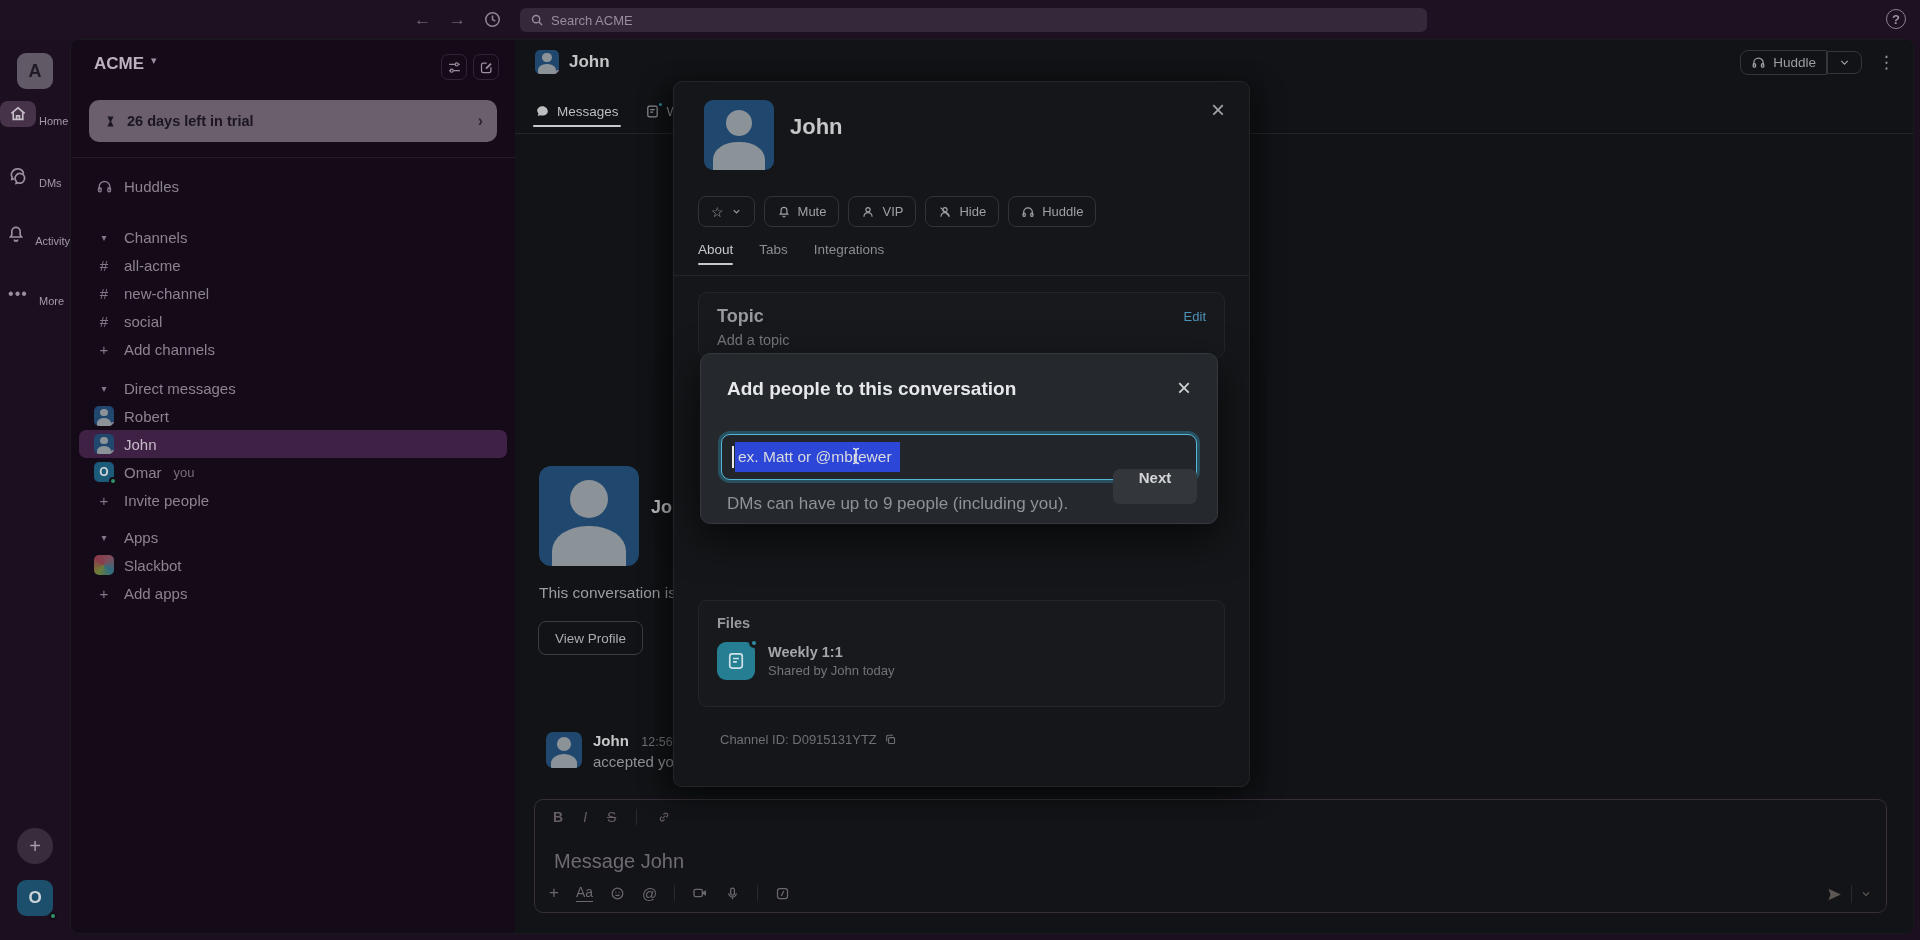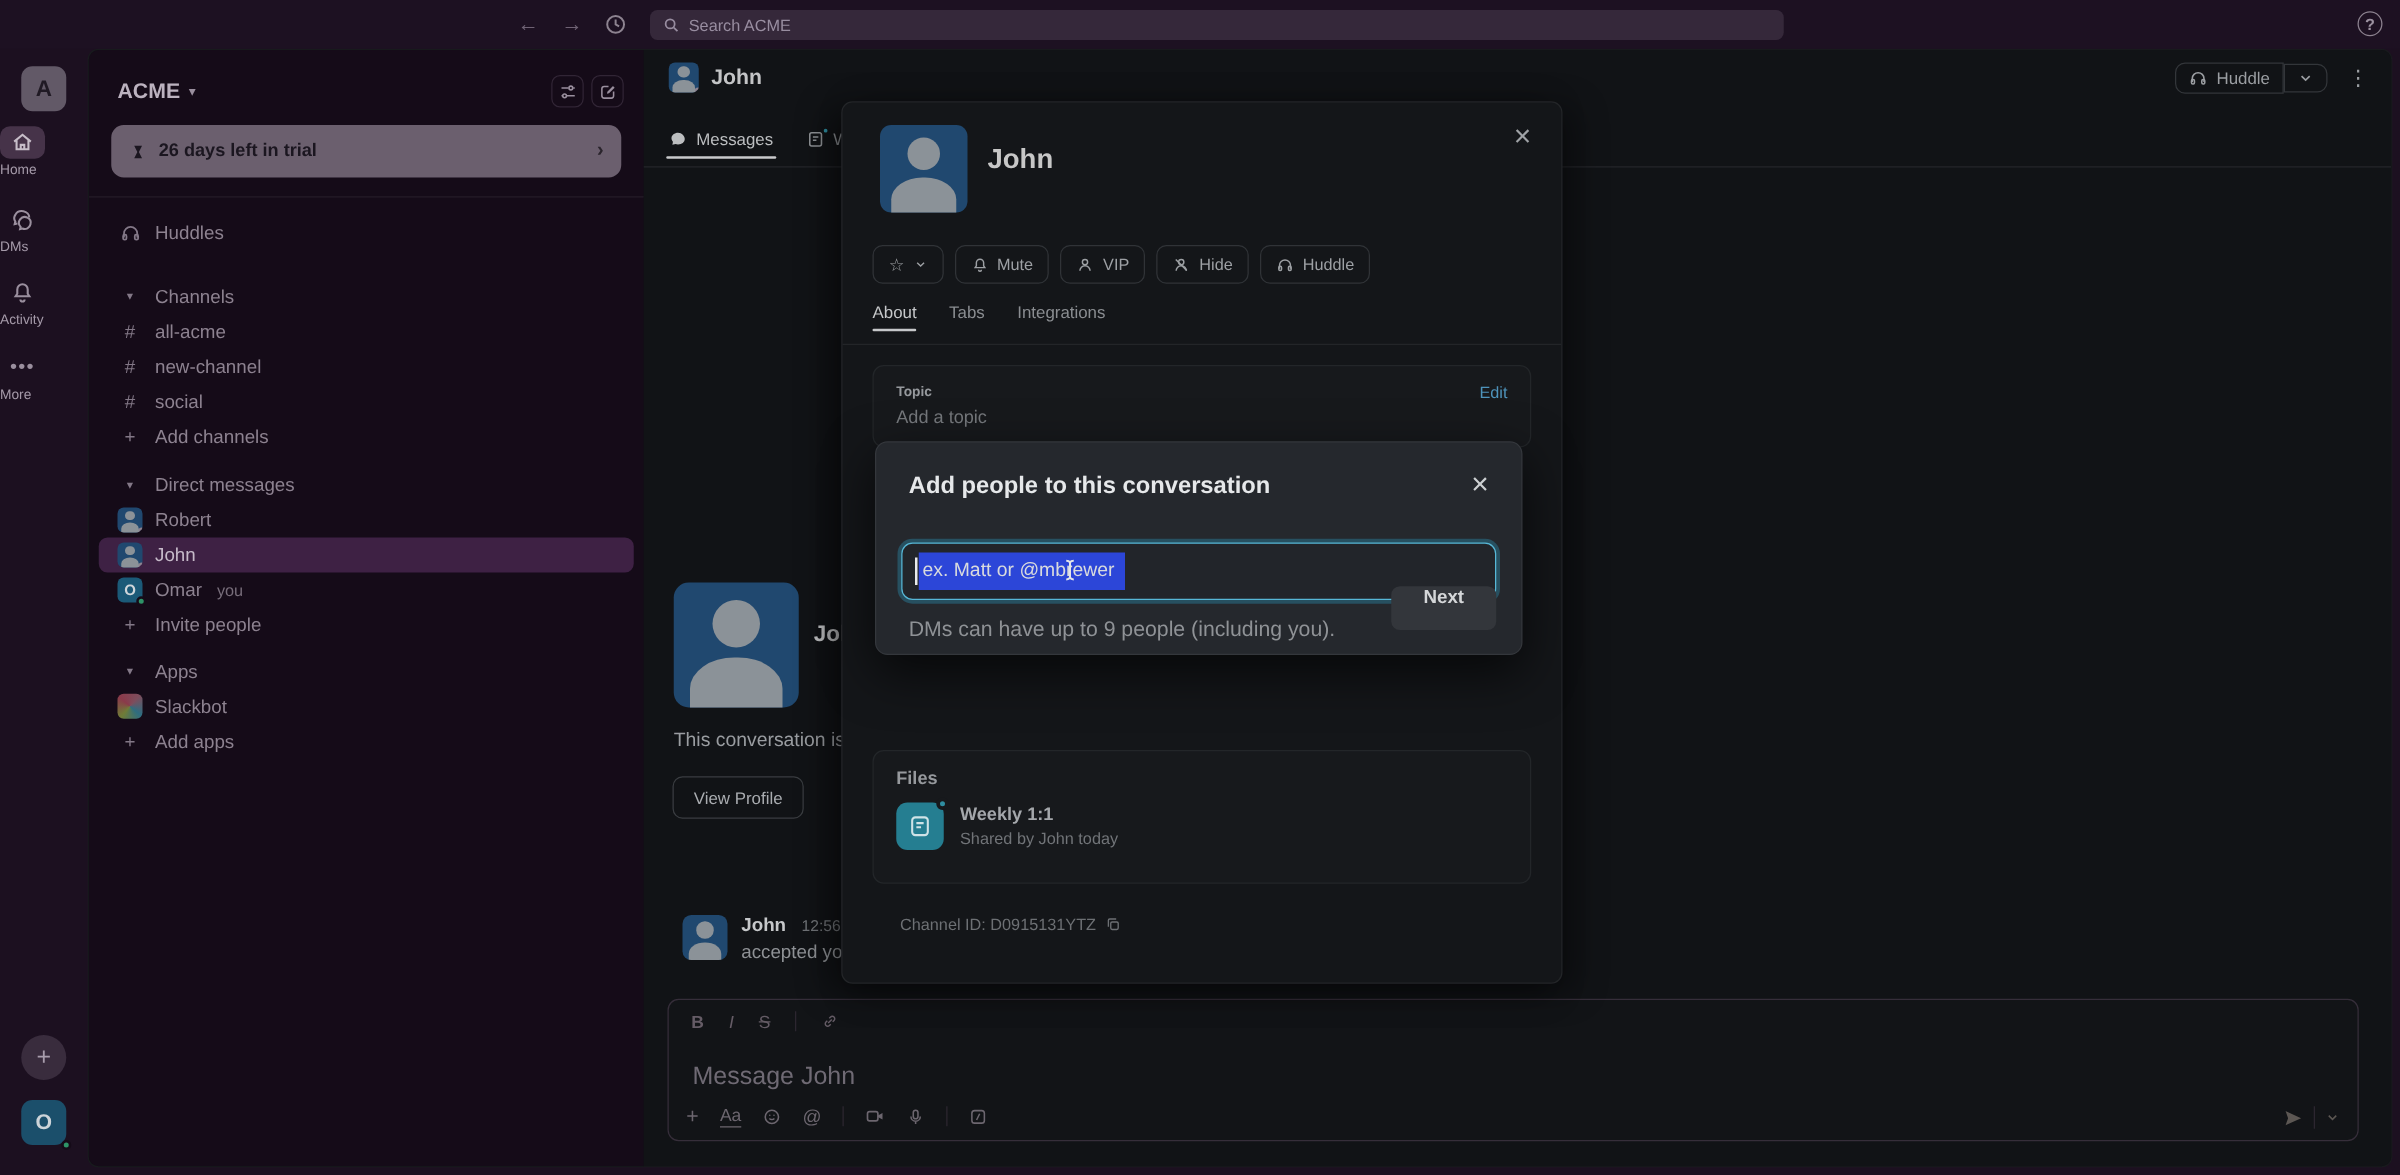--- a/index.html
+++ b/index.html
@@ -10,34 +10,34 @@
 
   
   .topbar{position:absolute;left:0;top:0;width:1920px;height:39px;background:#1d1122}
   .nav-arrow{color:#6f6274;font-size:17px;line-height:1}
   .searchbar{position:absolute;left:520px;top:8px;width:907px;height:24px;background:#35283a;border-radius:6px;display:flex;align-items:center;padding:0 10px;gap:7px;color:#988da0;font-size:13px}
   .help{position:absolute;right:14px;top:9px;width:20px;height:20px;border:1.5px solid #8d8390;border-radius:50%;color:#9b91a0;font-size:13px;font-weight:bold;display:flex;align-items:center;justify-content:center}
 
   
   .rail{position:absolute;left:0;top:39px;width:70px;height:901px}
   .ws-avatar{position:absolute;left:17px;top:14px;width:36px;height:36px;border-radius:9px;background:#625967;color:#201a24;font-weight:bold;font-size:18px;display:flex;align-items:center;justify-content:center}
-  .rail-item{position:absolute;left:0;width:70px;display:flex;flex-direction:column;align-items:flex-start;gap:3px;color:#9a8f9e}
+  .rail-item{position:absolute;left:0;width:70px;display:flex;flex-direction:row;align-items:flex-end;gap:3px;color:#9a8f9e}
   .rail-iconbox{width:36px;height:26px;border-radius:8px;display:flex;align-items:center;justify-content:center}
   .rail-iconbox.active{background:#463349}
   .rail-label{font-size:11px;color:#a59aa9}
   .rail-plus{position:absolute;left:17px;top:789px;width:36px;height:36px;border-radius:50%;background:#392c3d;color:#a89dac;font-size:20px;display:flex;align-items:center;justify-content:center}
   .rail-user{position:absolute;left:17px;top:841px;width:36px;height:36px;border-radius:9px;background:#1b4f6b;color:#ccd4d9;font-size:17px;display:flex;align-items:center;justify-content:center;font-weight:bold}
   .rail-user .p-on{right:-4px;bottom:-4px}
 
   
   .shell{position:absolute;left:70px;top:39px;right:6px;bottom:6px;border-radius:9px;overflow:hidden;display:flex;background:#111316;border:1px solid rgba(255,255,255,.03)}
 
   
   .sidebar{width:444px;background:#150b18;flex:none;position:relative}
-  .sb-head{height:52px;display:flex;align-items:center;padding:14px 16px 0 23px}
+  .sb-head{height:52px;display:flex;align-items:flex-start;padding:14px 16px 0 23px}
   .sb-title{font-size:17px;font-weight:bold;color:#bcb2bf}
   .sb-caret{color:#9a8f9e;font-size:11px;margin-left:7px}
   .sb-headbtns{margin-left:auto;display:flex;gap:6px}
   .sb-iconbtn{width:26px;height:26px;border:1px solid #312535;border-radius:7px;color:#9a8f9e;display:flex;align-items:center;justify-content:center}
   .trial{margin:8px 18px 0;height:42px;background:#6b5f6e;border-radius:10px;display:flex;align-items:center;padding:0 14px;gap:9px;color:#1b1620;font-size:14.5px;font-weight:bold}
   .trial .chev{margin-left:auto;font-size:16px;color:#2a242c}
   .sb-divider{margin-top:15px;height:1px;background:rgba(255,255,255,.07)}
   .sb-row{height:28px;display:flex;align-items:center;padding:0 10px 0 23px;color:#8d8290;font-size:15px;gap:10px}
   .sb-row .glyph{width:20px;display:flex;justify-content:center;color:#837887;font-size:15px}
   .sb-row.header{color:#8d8290}
@@ -101,21 +101,21 @@
   .pbtn-row{position:absolute;left:24px;top:114px;display:flex;gap:9px}
   .pbtn{height:31px;border:1px solid #303337;border-radius:8px;display:flex;align-items:center;gap:7px;padding:0 12px;font-size:13px;color:#9da0a4}
   .ptabs{position:absolute;left:24px;top:160px;right:0;display:flex;gap:26px;font-size:13.5px;color:#8a8d91}
   .ptab{padding-bottom:12px;position:relative}
   .ptab.active{color:#c6c8ca}
   .ptab.active::after{content:"";position:absolute;left:0;right:0;bottom:4px;height:2px;background:#c6c8ca;border-radius:2px}
   .ptabs-border{position:absolute;left:0;top:193px;right:0;height:1px;background:#232528}
   .pcard{position:absolute;left:24px;right:24px;background:#17191c;border:1px solid #232629;border-radius:9px}
   .topic-card{top:210px;height:66px;padding:13px 18px}
   .topic-head{display:flex;align-items:center}
-  .topic-label{font-size:11px;font-weight:bold;color:#96999d}
+  .topic-label{font-size:18px;font-weight:bold;color:#96999d}
   .topic-edit{margin-left:auto;font-size:13px;color:#4e93bb}
   .topic-value{margin-top:5px;font-size:14.5px;color:#75787c}
   .files-card{top:518px;height:107px;padding:14px 18px}
   .files-label{font-size:14.5px;font-weight:bold;color:#96999d}
   .file-item{margin-top:11px;display:flex;gap:13px;align-items:center}
   .file-ico{width:38px;height:38px;border-radius:9px;background:#257e91;display:flex;align-items:center;justify-content:center;color:#cfe3e7;position:relative;flex:none}
   .file-dot{position:absolute;right:-4px;top:-4px;width:10px;height:10px;border-radius:50%;background:#2f8ea1;border:3px solid #17191c}
   .file-title{font-size:14.5px;font-weight:bold;color:#a4a7ab}
   .file-sub{font-size:13px;color:#717478;margin-top:3px}
   .channel-id{position:absolute;left:46px;top:650px;font-size:13px;color:#6d7074;display:flex;align-items:center;gap:7px}

